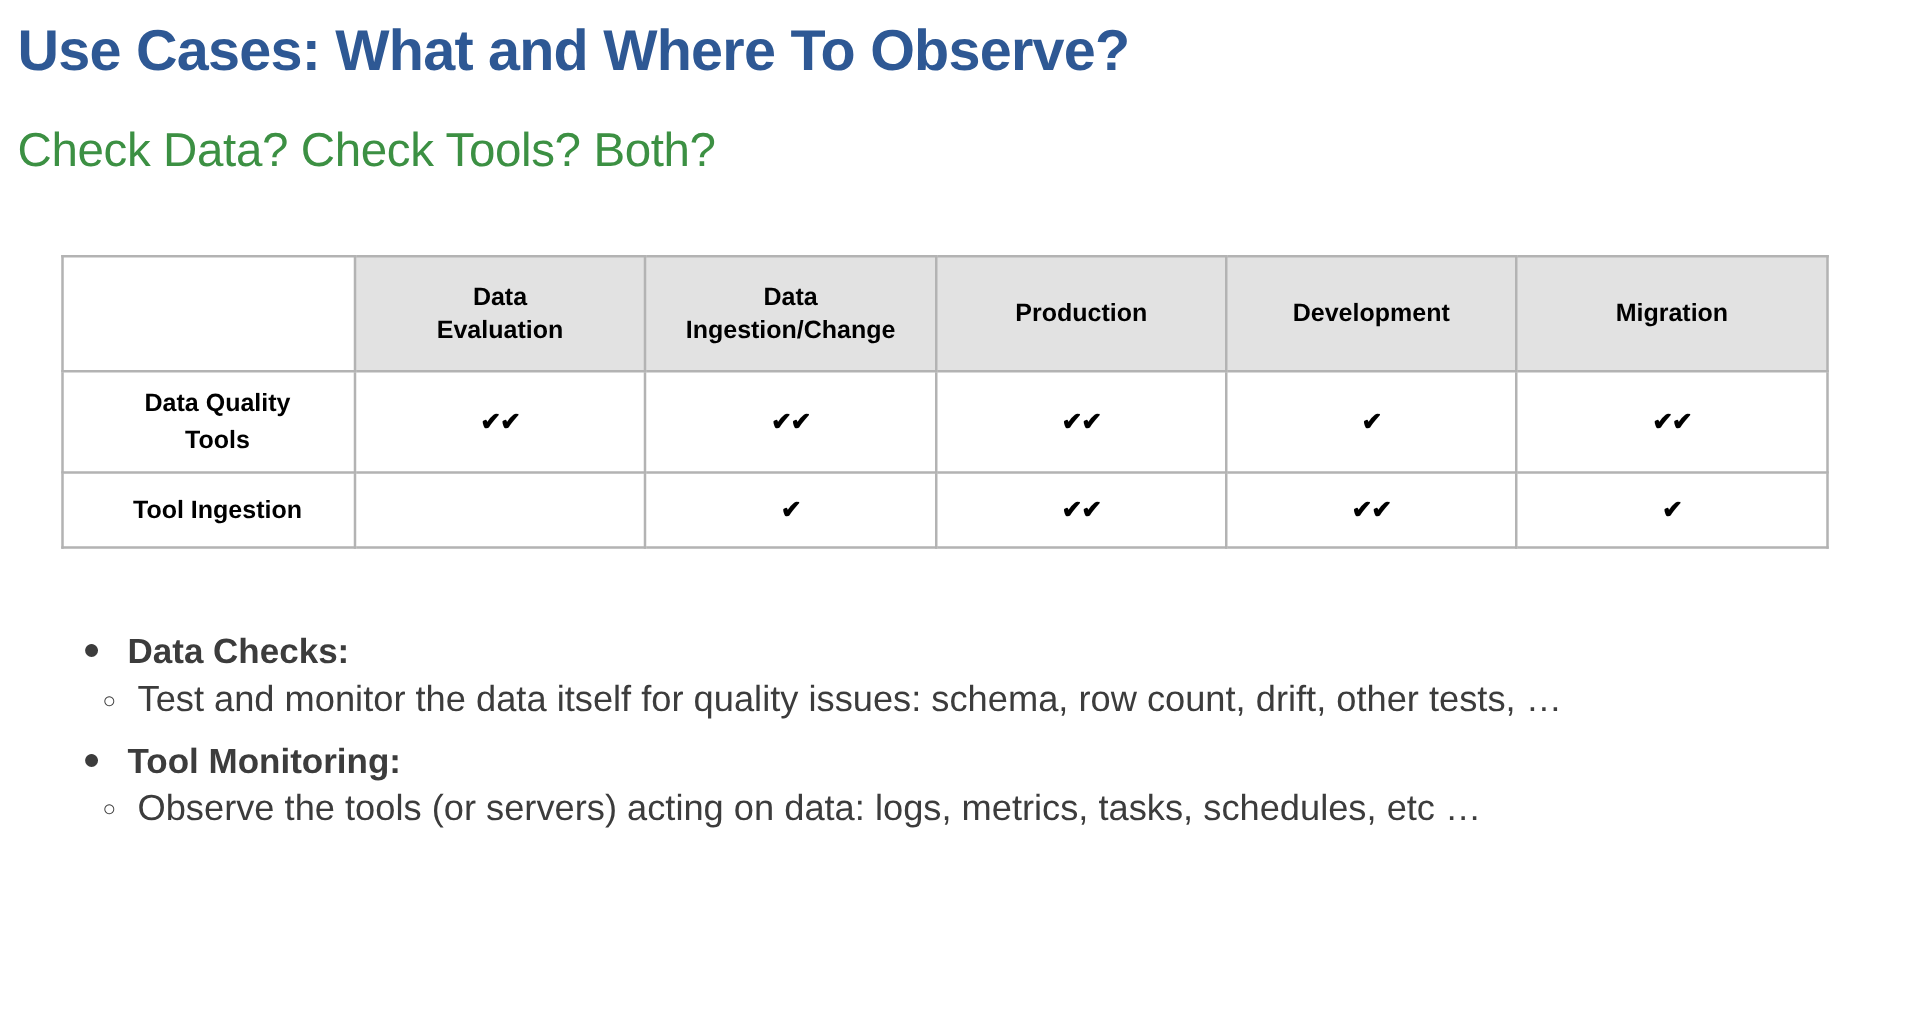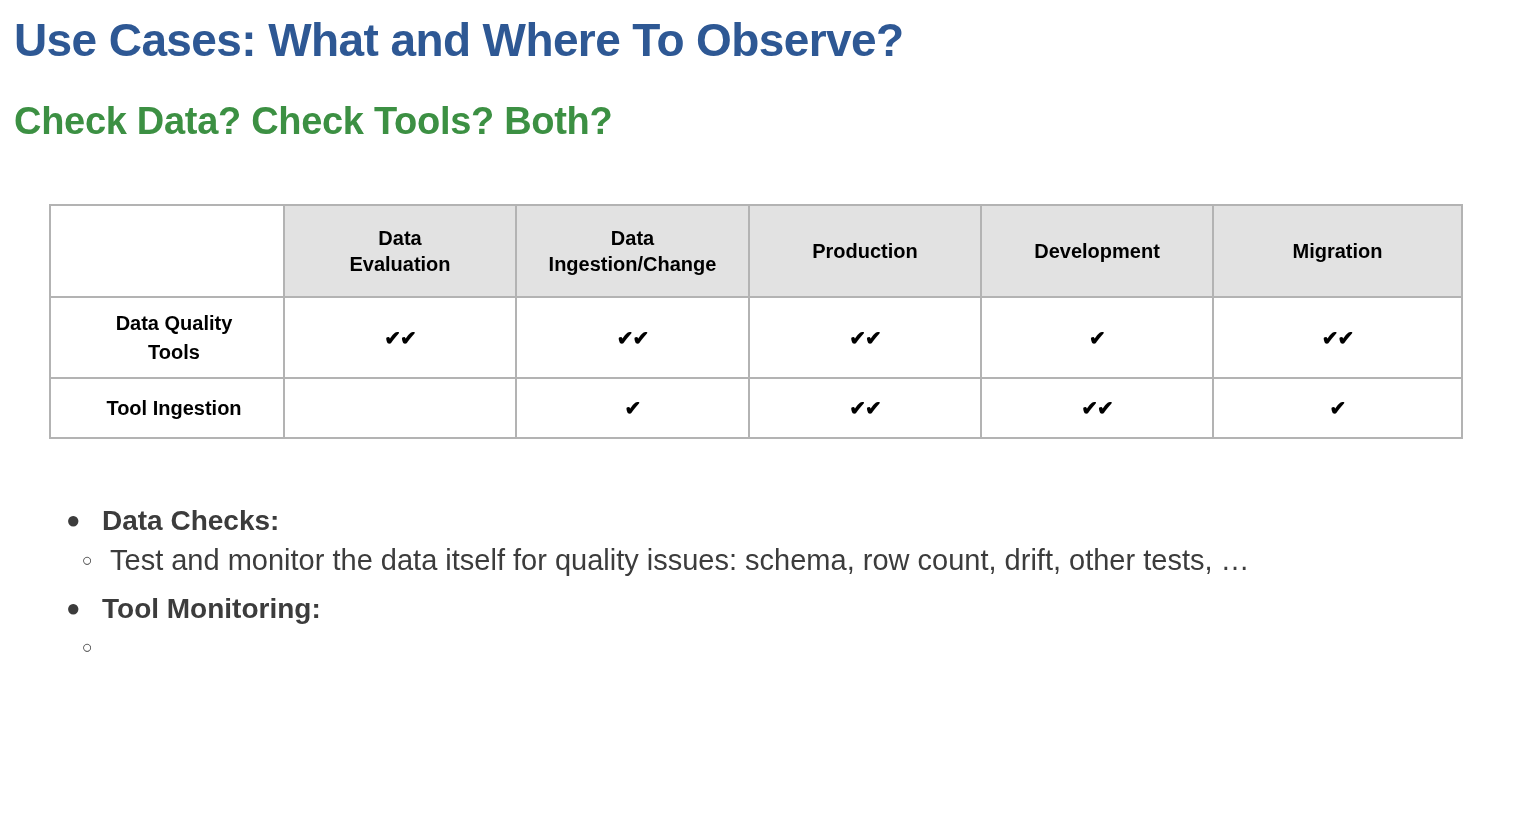--- a/index.html
+++ b/index.html
@@ -30,21 +30,21 @@
     color: #2E5894;
     white-space: nowrap;
     line-height: 1.15;
   }
 
   .subtitle {
     position: absolute;
     left: 14px;
     top: 100px;
     font-size: 38px;
-    font-weight: bold;
+    font-weight: normal;
     letter-spacing: -0.3px;
     color: #3C9043;
     white-space: nowrap;
     line-height: 1.15;
   }
 
   
   .matrix-wrap {
     position: absolute;
     left: 49px;
@@ -244,18 +244,19 @@
       </div>
     </div>
 
     <div class="group">
       <div class="b1">
         <span class="disc">●</span>
         <span class="b1-text">Tool Monitoring:</span>
       </div>
       <div class="b2">
         <span class="circ">○</span>
+        <span class="b2-text">Observe the tools (or servers) acting on data: logs, metrics, tasks, schedules, etc …</span>
       </div>
     </div>
 
   </div>
 
 </div>
 
 </body></html>

